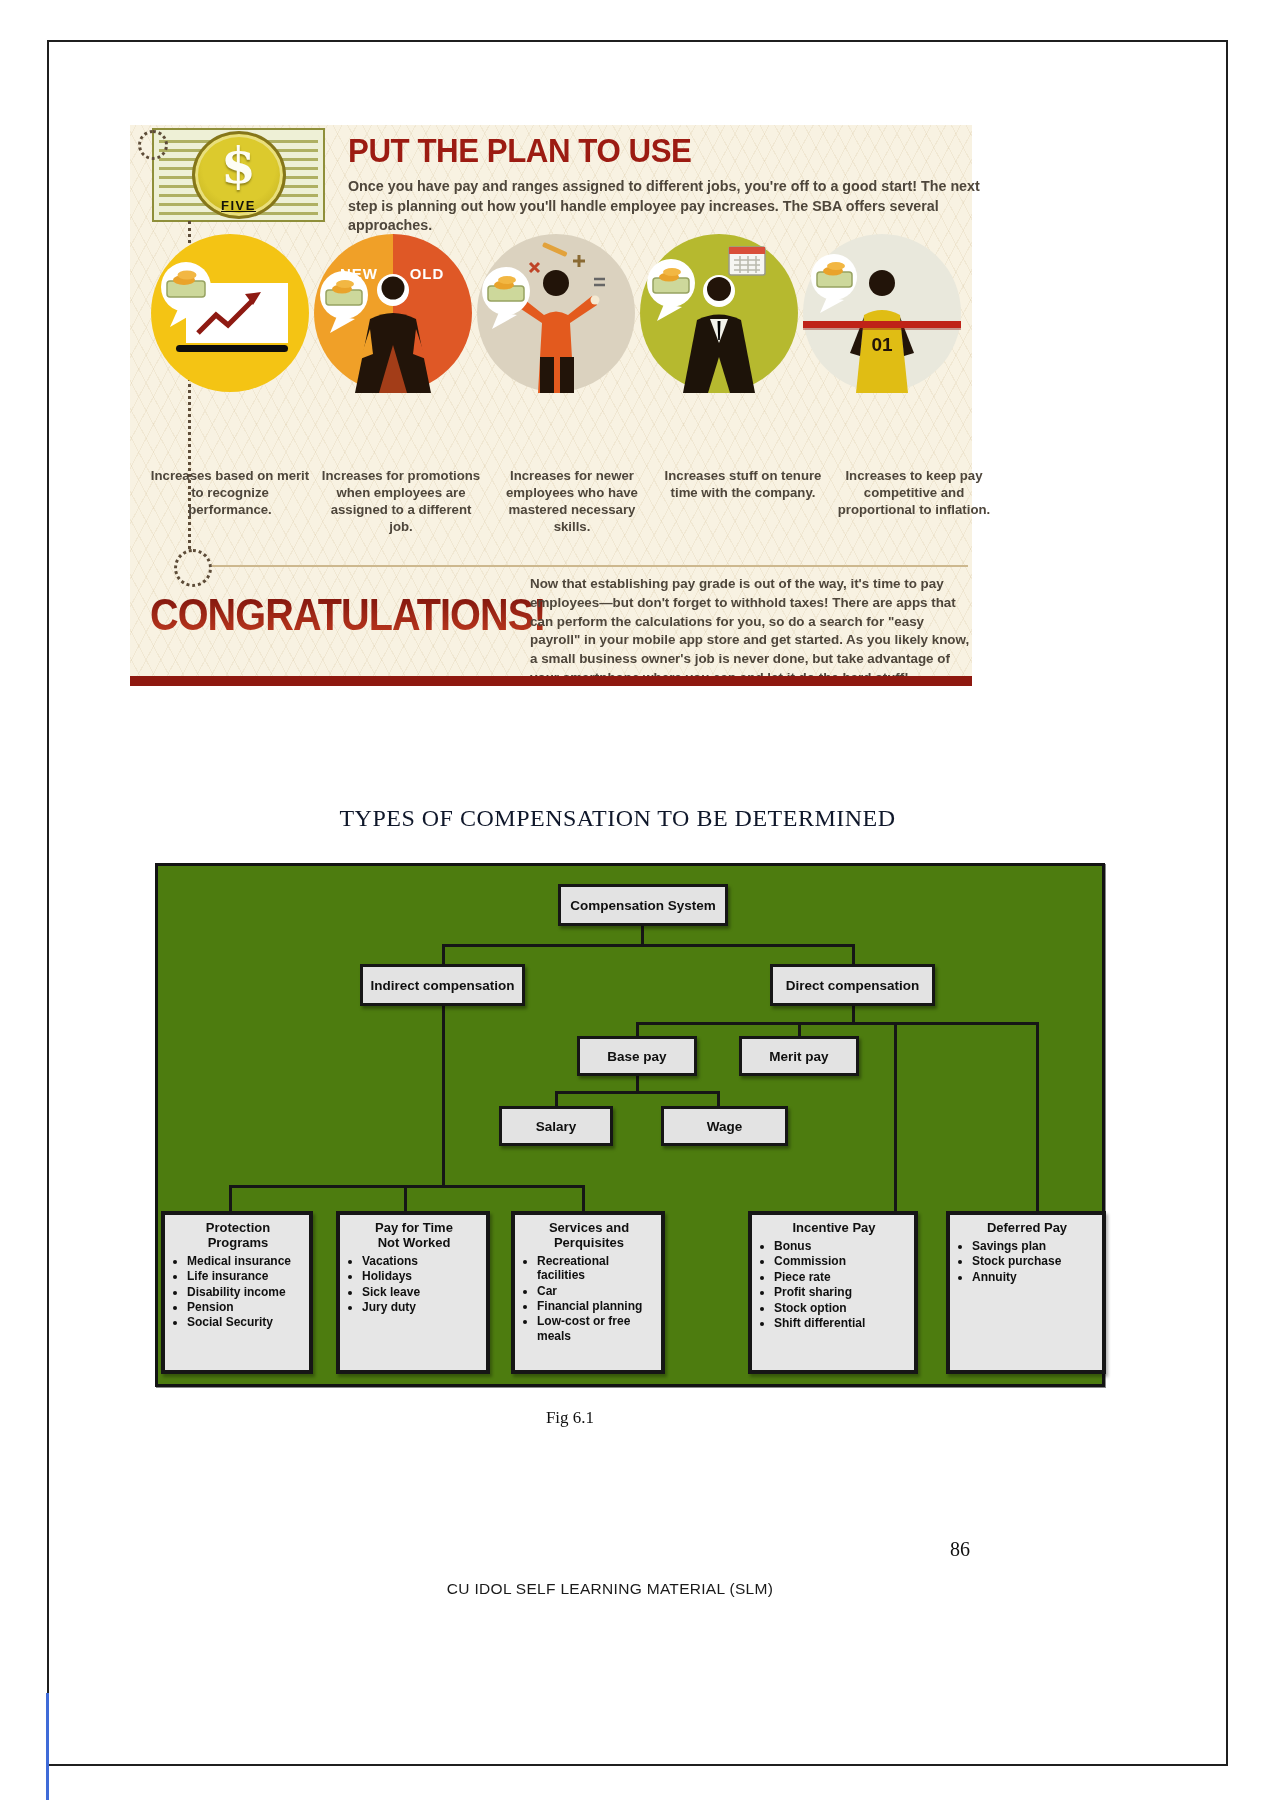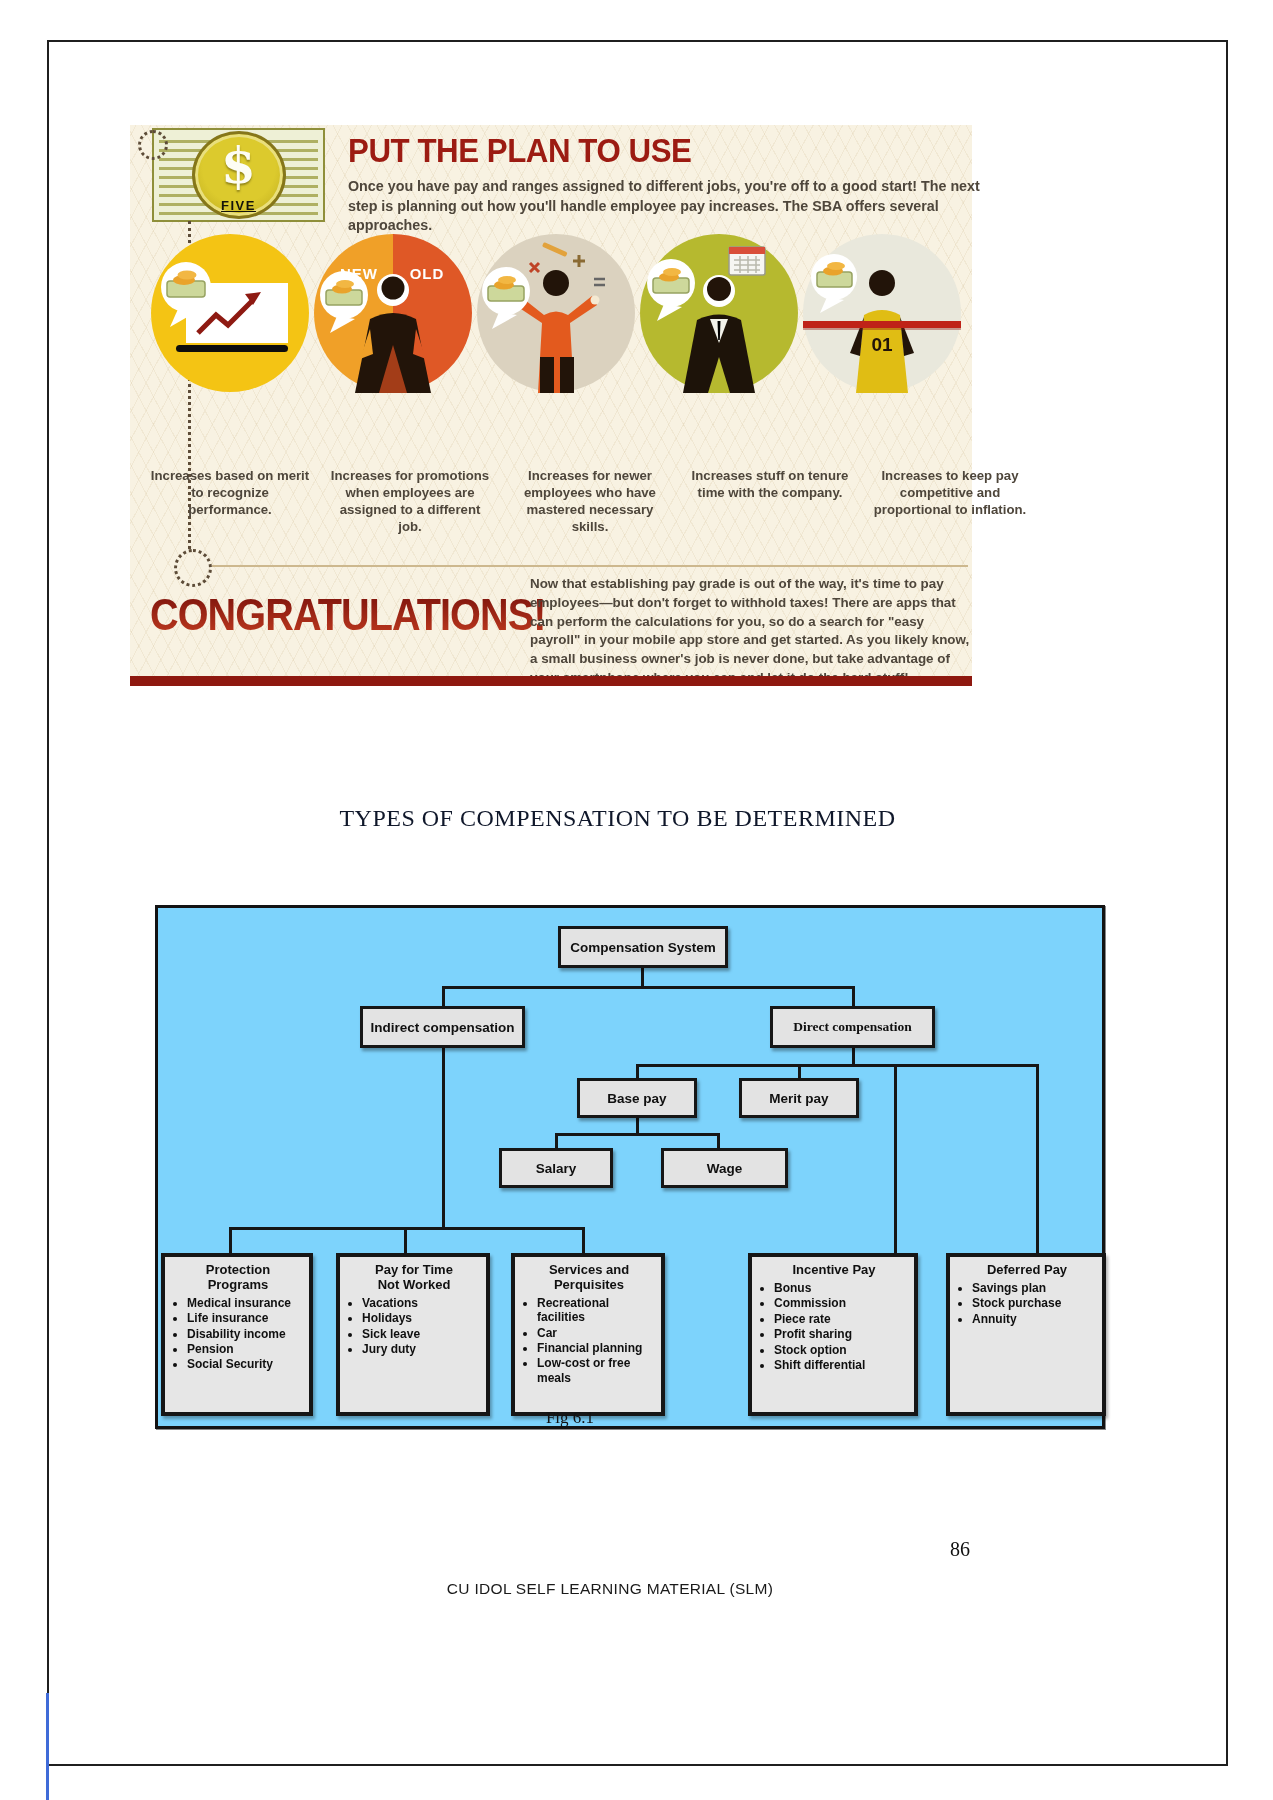--- a/index.html
+++ b/index.html
@@ -27,21 +27,21 @@
   .dotted-circle{position:absolute;border:3px dotted #5d4c38;border-radius:50%;}
   .dc-top{left:8px;top:5px;width:24px;height:24px;}
   .dc-bottom{left:44px;top:424px;width:32px;height:32px;}
   .dotted-vline{position:absolute;left:58px;top:96px;height:328px;width:0;border-left:3px dotted #5d4c38;}
   .ig-title{position:absolute;left:218px;top:6px;margin:0;font:800 34px "Liberation Sans",sans-serif;
       color:#9c1b12;letter-spacing:-.5px;transform:scaleX(.92);transform-origin:left top;white-space:nowrap;}
   .ig-intro{position:absolute;left:218px;top:52px;width:632px;margin:0;
       font:600 14.3px/1.38 "Liberation Sans",sans-serif;color:#4e463b;}
   .circle-row{position:absolute;left:20px;top:108px;width:812px;display:flex;gap:3px;}
   .circle{width:160px;height:160px;flex:0 0 160px;}
-  .caption-row{position:absolute;left:20px;top:342px;width:812px;display:flex;gap:20px;}
+  .caption-row{position:absolute;left:20px;top:342px;width:812px;display:flex;gap:11px;}
   .caption{width:160px;flex:0 0 160px;text-align:center;
       font:600 13.2px/1.3 "Liberation Sans",sans-serif;color:#4e463b;}
   .thin-rule{position:absolute;left:82px;top:440px;width:756px;height:2px;background:#cdb88e;}
   .congrats{position:absolute;left:20px;top:468px;margin:0;white-space:nowrap;
       font:900 44px/1 "Liberation Sans",sans-serif;letter-spacing:-1px;
       transform:scaleX(.9);transform-origin:left top;
       color:#9c1b12;background:linear-gradient(180deg,#7c130c,#bf3a1f);
       -webkit-background-clip:text;background-clip:text;-webkit-text-fill-color:transparent;}
   .ig-outro{position:absolute;left:400px;top:450px;width:442px;margin:0;
       font:600 13.4px/1.4 "Liberation Sans",sans-serif;color:#4e463b;}
@@ -50,21 +50,21 @@
   
   .section-heading{position:absolute;left:130px;top:805px;width:975px;margin:0;text-align:center;
       font:400 24px "Liberation Serif",serif;color:#0f172a;letter-spacing:.5px;}
   .fig-caption{position:absolute;left:130px;top:1408px;width:880px;text-align:center;
       font:400 17px "Liberation Serif",serif;color:#111;}
   .page-number{position:absolute;left:950px;top:1538px;font:400 20px "Liberation Serif",serif;color:#111;}
   .page-footer{position:absolute;left:130px;top:1580px;width:960px;text-align:center;
       font:400 15.5px "Liberation Sans",sans-serif;color:#1a1a1a;letter-spacing:.3px;}
 
   
-  .flowchart{position:absolute;left:155px;top:905px;width:950px;height:524px;background:#7dd3fc;
+  .flowchart{position:absolute;left:155px;top:863px;width:950px;height:524px;background:#4d7c0f;
       border:3px solid #131313;box-sizing:border-box;box-shadow:1px 1px 0 #888;}
   .fc-box{position:absolute;background:#e3e3e3;border:3px solid #161616;box-sizing:border-box;
       box-shadow:2px 3px 3px rgba(0,0,0,.35);display:flex;align-items:center;justify-content:center;
       font:700 13.5px "Liberation Sans",sans-serif;color:#101010;text-align:center;}
   .hl,.vl{position:absolute;background:#161616;}
   .fc-group{position:absolute;top:345px;height:163px;background:#e6e6e6;border:4px solid #161616;
       box-sizing:border-box;box-shadow:2px 3px 3px rgba(0,0,0,.3);padding:6px 4px 4px 6px;overflow:hidden;}
   .fc-group h3{margin:0 auto 3px;max-width:100px;text-align:center;
       font:700 13px/1.15 "Liberation Sans",sans-serif;color:#101010;}
   .fc-group ul{margin:0;padding-left:16px;font:700 12px/1.2 "Liberation Sans",sans-serif;color:#101010;}
@@ -229,21 +229,21 @@
     <div class="vl" style="left:397px;top:225px;width:3px;height:17px;"></div>
     <div class="vl" style="left:559px;top:225px;width:3px;height:17px;"></div>
     <div class="vl" style="left:284px;top:140px;width:3px;height:182px;"></div>
     <div class="hl" style="left:71px;top:319px;width:356px;height:3px;"></div>
     <div class="vl" style="left:71px;top:319px;width:3px;height:28px;"></div>
     <div class="vl" style="left:246px;top:319px;width:3px;height:28px;"></div>
     <div class="vl" style="left:424px;top:319px;width:3px;height:28px;"></div>
 
     <div class="fc-box" style="left:400px;top:18px;width:170px;height:42px;">Compensation System</div>
     <div class="fc-box" style="left:202px;top:98px;width:165px;height:42px;">Indirect compensation</div>
-    <div class="fc-box" style="left:612px;top:98px;width:165px;height:42px;font-family:Liberation Serif, serif;">Direct compensation</div>
+    <div class="fc-box" style="left:612px;top:98px;width:165px;height:42px;">Direct compensation</div>
     <div class="fc-box" style="left:419px;top:170px;width:120px;height:40px;">Base pay</div>
     <div class="fc-box" style="left:581px;top:170px;width:120px;height:40px;">Merit pay</div>
     <div class="fc-box" style="left:341px;top:240px;width:114px;height:40px;">Salary</div>
     <div class="fc-box" style="left:503px;top:240px;width:127px;height:40px;">Wage</div>
 
     <div class="fc-group" style="left:3px;width:152px;">
       <h3>Protection Programs</h3>
       <ul>
         <li>Medical insurance</li>
         <li>Life insurance</li>

